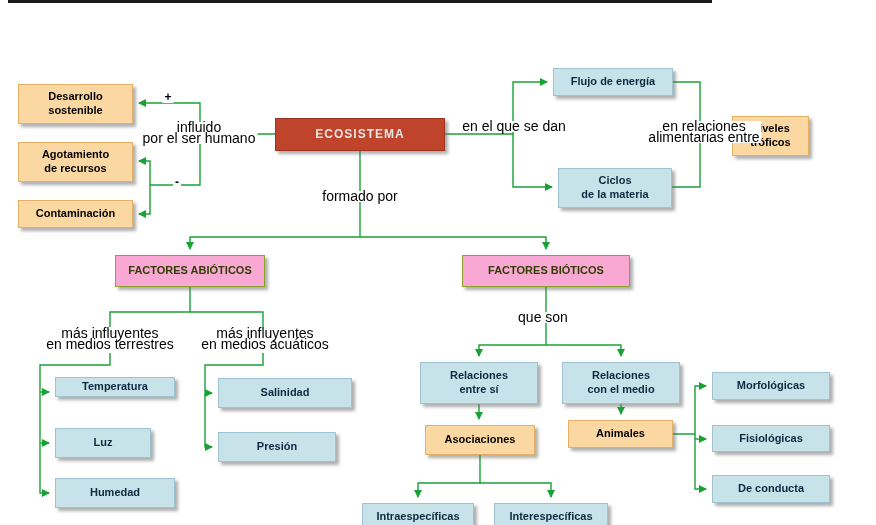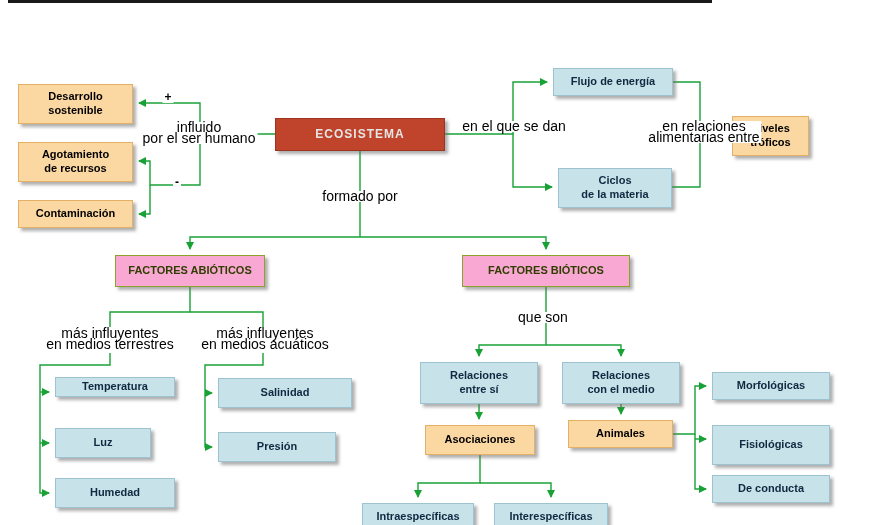--- a/index.html
+++ b/index.html
@@ -113,21 +113,21 @@
   <div class="node blue" style="left:562px;top:362px;width:118px;height:42px">Relaciones
 con el medio</div>
 
   <div class="node orange" style="left:425px;top:425px;width:110px;height:30px">Asociaciones</div>
   <div class="node orange" style="left:568px;top:420px;width:105px;height:28px">Animales</div>
 
   <div class="node blue" style="left:362px;top:503px;width:112px;height:28px">Intraespecíficas</div>
   <div class="node blue" style="left:494px;top:503px;width:114px;height:28px">Interespecíficas</div>
 
   <div class="node blue" style="left:712px;top:372px;width:118px;height:28px">Morfológicas</div>
-  <div class="node blue" style="left:712px;top:425px;width:118px;height:40px">Fisiológicas</div>
+  <div class="node blue" style="left:712px;top:425px;width:118px;height:27px">Fisiológicas</div>
   <div class="node blue" style="left:712px;top:475px;width:118px;height:28px">De conducta</div>
 
   <div class="edge-label" style="left:199px;top:122px">influido
 por el ser humano</div>
   <div class="edge-label sign" style="left:168px;top:92px">+</div>
   <div class="edge-label sign" style="left:177px;top:177px">-</div>
   <div class="edge-label" style="left:514px;top:121px">en el que se dan</div>
   <div class="edge-label" style="left:704px;top:121px">en relaciones
 alimentarias entre</div>
   <div class="edge-label" style="left:360px;top:191px">formado por</div>

